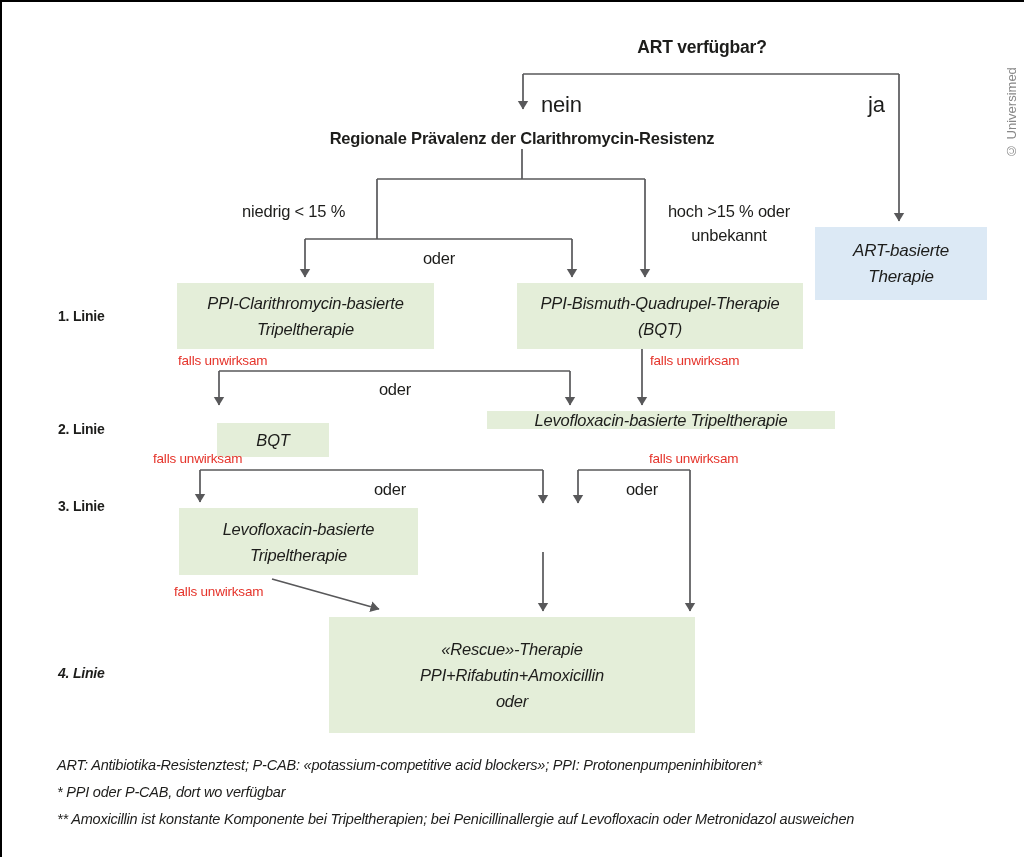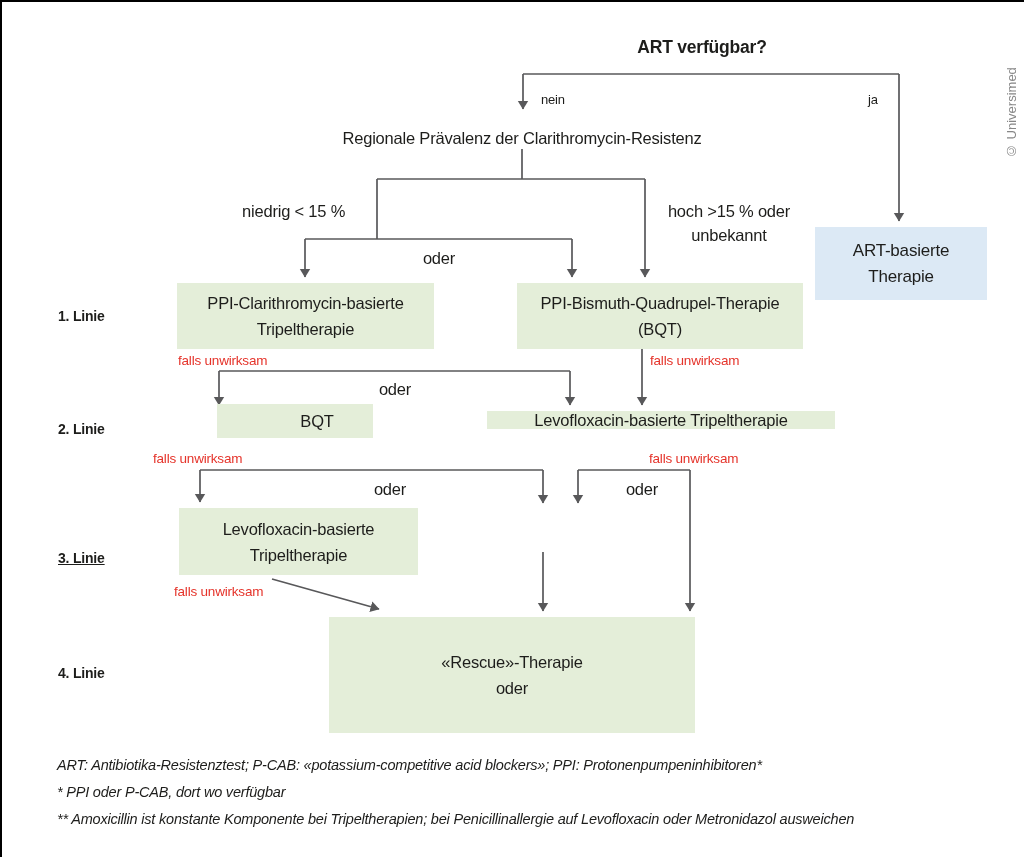--- a/index.html
+++ b/index.html
@@ -9,30 +9,30 @@
   .figure{
     position:relative; width:1022px; height:855px; border:2px solid #000000;
     background:#fff; overflow:hidden;
     font-family:"Liberation Sans","DejaVu Sans",sans-serif;
     color:var(--ink); letter-spacing:-0.2px;
   }
   .connectors{position:absolute;left:0;top:0;width:1024px;height:857px;}
   .connectors path{stroke:var(--line);stroke-width:1.7px;fill:none;}
   .abs{position:absolute;white-space:nowrap;}
   .title{font-weight:bold;font-size:17.5px;text-align:center;}
-  .lbl{font-size:13px;}
-  .node{font-size:16.5px;text-align:center;}
+  .lbl{font-size:22px;}
+  .node{font-size:16.5px;text-align:center;font-weight:bold;}
   .cond{font-size:16.5px;line-height:24px;}
   .cond.high{text-align:center;}
   .oder{font-size:16.5px;text-align:center;width:60px;}
   .linie{font-weight:bold;font-size:14px;}
   .box{
     position:absolute;background:var(--green);display:flex;flex-direction:column;
     justify-content:center;align-items:center;text-align:left;
-    font-size:16.5px;line-height:26px;
+    font-size:16.5px;line-height:26px;font-style:italic;
   }
   .box.blue{background:var(--blue);font-size:17px;}
   .plain-step{font-size:16.5px;text-align:center;}
   .fu{color:var(--red);font-size:13.5px;}
   .footnote{font-size:14.5px;font-style:italic;}
   .copyright{
     position:absolute;top:24px;right:4px;width:16px;height:132px;
     writing-mode:vertical-rl;transform:rotate(180deg);
     font-size:13px;color:var(--muted);letter-spacing:0;
   }
@@ -97,51 +97,52 @@
   <div class="abs oder" style="left:358px;top:478px;">oder</div>
   <div class="abs oder" style="left:610px;top:478px;">oder</div>
 
   <div class="box blue" style="left:813px;top:225px;width:172px;height:73px;">
     <span>ART-basierte</span>
     <span>Therapie</span>
   </div>
 
   <div class="abs linie" style="left:56px;top:306px;">1. Linie</div>
   <div class="abs linie" style="left:56px;top:419px;">2. Linie</div>
-  <div class="abs linie" style="left:56px;top:548px;text-decoration:underline;">3. Linie</div>
-  <div class="abs linie" style="left:56px;top:663px;">4. Linie</div>
+  <div class="abs linie" style="left:56px;top:496px;">3. Linie</div>
+  <div class="abs linie" style="left:56px;top:663px;font-style:italic;">4. Linie</div>
 
   <div class="box" style="left:175px;top:281px;width:257px;height:66px;">
     <span>PPI-Clarithromycin-basierte</span>
     <span>Tripeltherapie</span>
   </div>
   <div class="box" style="left:515px;top:281px;width:286px;height:66px;">
     <span>PPI-Bismuth-Quadrupel-Therapie</span>
     <span>(BQT)</span>
   </div>
   <div class="abs fu" style="left:176px;top:351px;">falls unwirksam</div>
   <div class="abs fu" style="left:648px;top:351px;">falls unwirksam</div>
 
-  <div class="box" style="left:215px;top:402px;width:112px;height:34px;padding-left:44px;">
+  <div class="box" style="left:215px;top:421px;width:112px;height:34px;">
     <span>BQT</span>
   </div>
   <div class="box" style="left:485px;top:409px;width:348px;height:18px;">
     <span>Levofloxacin-basierte Tripeltherapie</span>
   </div>
   <div class="abs fu" style="left:151px;top:449px;">falls unwirksam</div>
   <div class="abs fu" style="left:647px;top:449px;">falls unwirksam</div>
 
   <div class="box" style="left:177px;top:506px;width:239px;height:67px;">
     <span>Levofloxacin-basierte</span>
     <span>Tripeltherapie</span>
   </div>
   <div class="abs fu" style="left:172px;top:582px;">falls unwirksam</div>
 
   <div class="box" style="left:327px;top:615px;width:366px;height:116px;">
     <span>«Rescue»-Therapie</span>
+    <span>PPI+Rifabutin+Amoxicillin</span>
     <span>oder</span>
   </div>
 
   <div class="abs footnote" style="left:55px;top:755px;">ART: Antibiotika-Resistenztest; P-CAB: «potassium-competitive acid blockers»; PPI: Protonenpumpeninhibitoren*</div>
   <div class="abs footnote" style="left:55px;top:782px;">* PPI oder P-CAB, dort wo verfügbar</div>
   <div class="abs footnote" style="left:55px;top:809px;">** Amoxicillin ist konstante Komponente bei Tripeltherapien; bei Penicillinallergie auf Levofloxacin oder Metronidazol ausweichen</div>
 
   <div class="copyright">© Universimed</div>
 </div>
 

